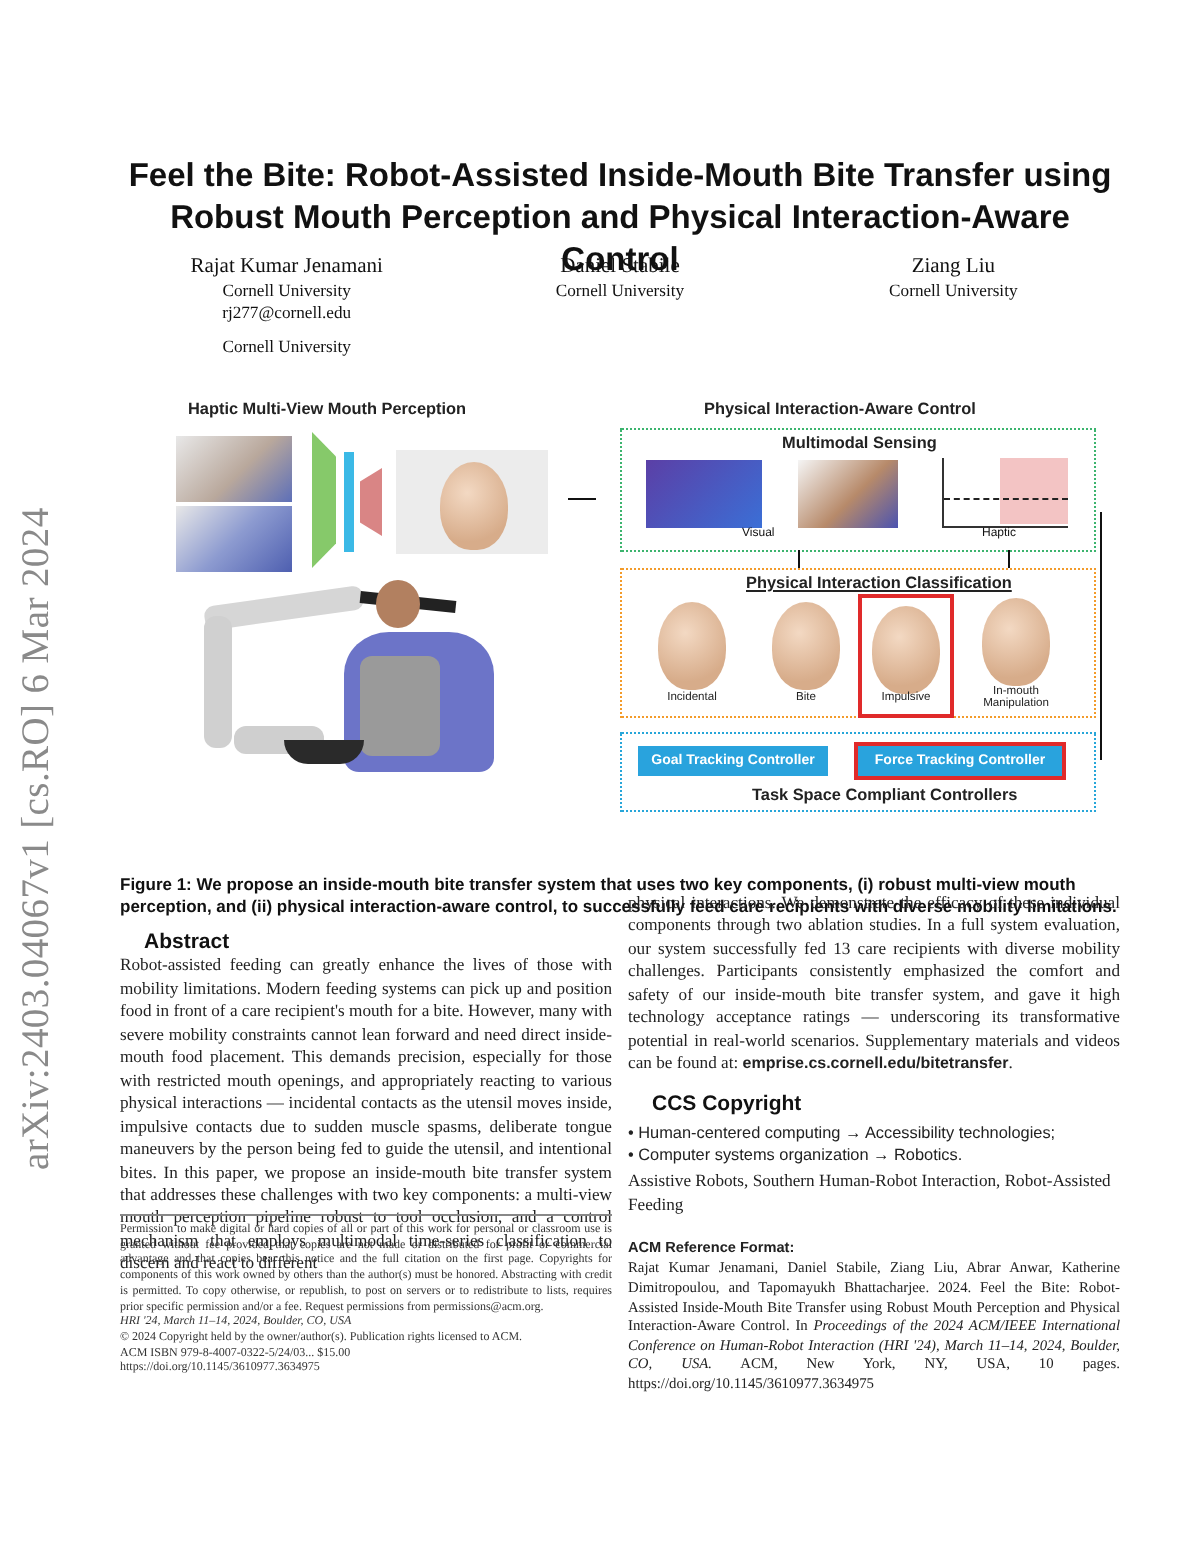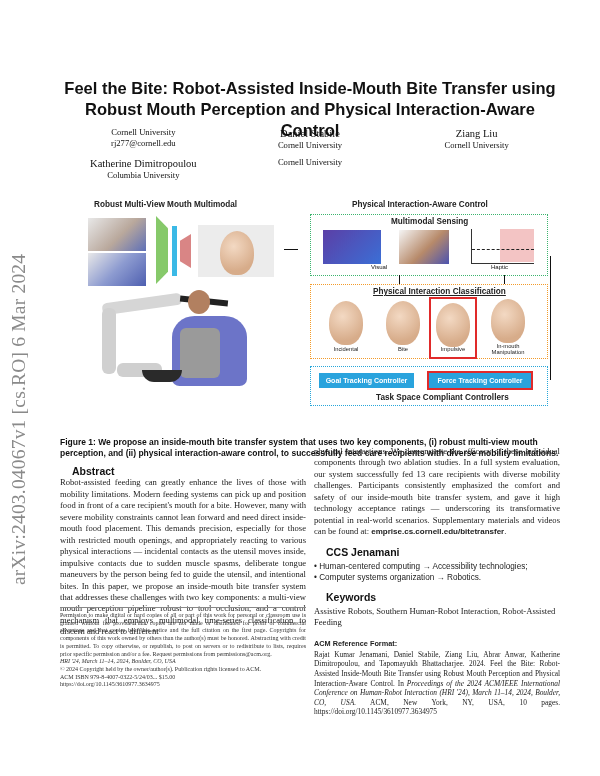--- a/index.html
+++ b/index.html
@@ -34,43 +34,40 @@
 </style>
 </head>
 <body>
 
 <div class="arxiv">arXiv:2403.04067v1  [cs.RO]  6 Mar 2024</div>
 
 <div class="title">Feel the Bite: Robot-Assisted Inside-Mouth Bite Transfer using Robust Mouth Perception and Physical Interaction-Aware Control</div>
 
 <div class="authors">
   <div class="author">
+    <div class="name">Rajat Kumar Jenamani</div>
     <div class="aff">Cornell University</div>
     <div class="aff">rj277@cornell.edu</div>
   </div>
   <div class="author">
     <div class="name">Daniel Stabile</div>
     <div class="aff">Cornell University</div>
   </div>
   <div class="author">
     <div class="name">Ziang Liu</div>
     <div class="aff">Cornell University</div>
   </div>
   <div class="author">
-    <div class="name">Katherine Dimitropoulou</div>
-    <div class="aff">Columbia University</div>
-  </div>
-  <div class="author">
     <div class="aff">Cornell University</div>
   </div>
 </div>
 
 <div class="fig">
 
-  <div class="sectitle" style="left:32px;top:2px;">Robust Multi-View Mouth Multimodal</div>
+  <div class="sectitle" style="left:32px;top:2px;">Haptic Multi-View Mouth Perception</div>
   <div class="photo" style="left:26px;top:20px;width:58px;height:33px;background:linear-gradient(135deg,#e8e8e8,#b9a89c 55%,#5d6fb8);"></div>
   <div class="photo" style="left:26px;top:55px;width:58px;height:33px;background:linear-gradient(135deg,#e8e8e8,#8d9bd0 50%,#4e5fb0);"></div>
   <div class="abs" style="left:94px;top:18px;width:12px;height:68px;background:#86c96a;clip-path:polygon(0 0,100% 18%,100% 82%,0 100%);"></div>
   <div class="abs" style="left:110px;top:28px;width:5px;height:50px;background:#3bb9e6;"></div>
   <div class="abs" style="left:118px;top:36px;width:11px;height:34px;background:#d98585;clip-path:polygon(0 20%,100% 0,100% 100%,0 80%);"></div>
   <div class="photo" style="left:136px;top:27px;width:76px;height:52px;background:#ececec;">
     <div class="head" style="left:22px;top:6px;"></div>
   </div>
   <div class="arrow" style="left:222px;top:51px;width:14px;height:1px;"></div>
 
@@ -131,24 +128,23 @@
   <div>Permission to make digital or hard copies of all or part of this work for personal or classroom use is granted without fee provided that copies are not made or distributed for profit or commercial advantage and that copies bear this notice and the full citation on the first page. Copyrights for components of this work owned by others than the author(s) must be honored. Abstracting with credit is permitted. To copy otherwise, or republish, to post on servers or to redistribute to lists, requires prior specific permission and/or a fee. Request permissions from permissions@acm.org.</div>
   <div style="font-style:italic;">HRI '24, March 11–14, 2024, Boulder, CO, USA</div>
   <div>© 2024 Copyright held by the owner/author(s). Publication rights licensed to ACM.</div>
   <div>ACM ISBN 979-8-4007-0322-5/24/03... $15.00</div>
   <div>https://doi.org/10.1145/3610977.3634975</div>
 </div>
 
 <div class="col right">
   <div><span>physical interactions. We demonstrate the efficacy of these individual components through two ablation studies. In a full system evaluation, our system successfully fed 13 care recipients with diverse mobility challenges. Participants consistently emphasized the comfort and safety of our inside-mouth bite transfer system, and gave it high technology acceptance ratings — underscoring its transformative potential in real-world scenarios. Supplementary materials and videos can be found at: </span><b style="font-family:'Liberation Sans',sans-serif;font-size:8px;">emprise.cs.cornell.edu/bitetransfer</b><span>.</span></div>
 
-  <div class="h2" style="margin-top:9px;">CCS Jenamani</div>
+  <div class="h2" style="margin-top:9px;">CCS Copyright</div>
   <ul class="ccs" style="margin-top:3px;">
     <li>• Human-centered computing → Accessibility technologies;</li>
     <li>• Computer systems organization → Robotics.</li>
   </ul>
 
-  <div class="h2" style="margin-top:9px;">Keywords</div>
   <div style="margin-top:2px;text-align:left;">Assistive Robots, Southern Human-Robot Interaction, Robot-Assisted Feeding</div>
 
   <div class="smallbold" style="margin-top:10px;">ACM Reference Format:</div>
   <div class="ref"><span>Rajat Kumar Jenamani, Daniel Stabile, Ziang Liu, Abrar Anwar, Katherine Dimitropoulou, and Tapomayukh Bhattacharjee. 2024. Feel the Bite: Robot-Assisted Inside-Mouth Bite Transfer using Robust Mouth Perception and Physical Interaction-Aware Control. In </span><i>Proceedings of the 2024 ACM/IEEE International Conference on Human-Robot Interaction (HRI '24), March 11–14, 2024, Boulder, CO, USA.</i><span> ACM, New York, NY, USA, 10 pages. https://doi.org/10.1145/3610977.3634975</span></div>
 </div>
 
 </body></html>

